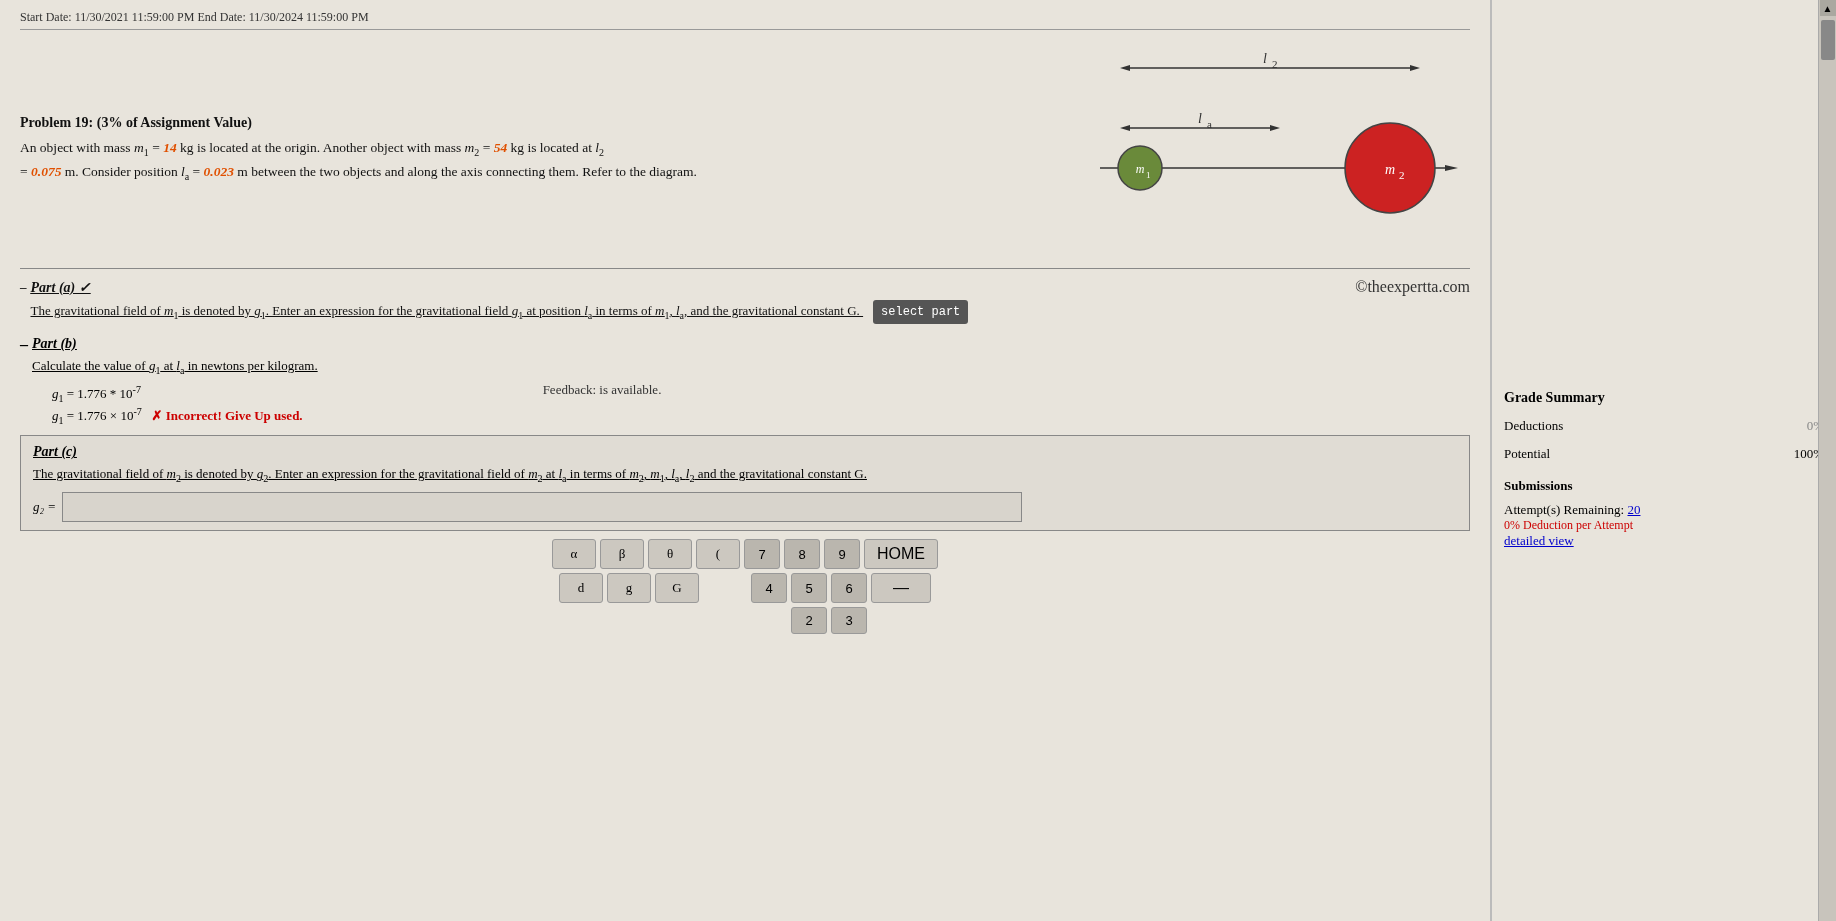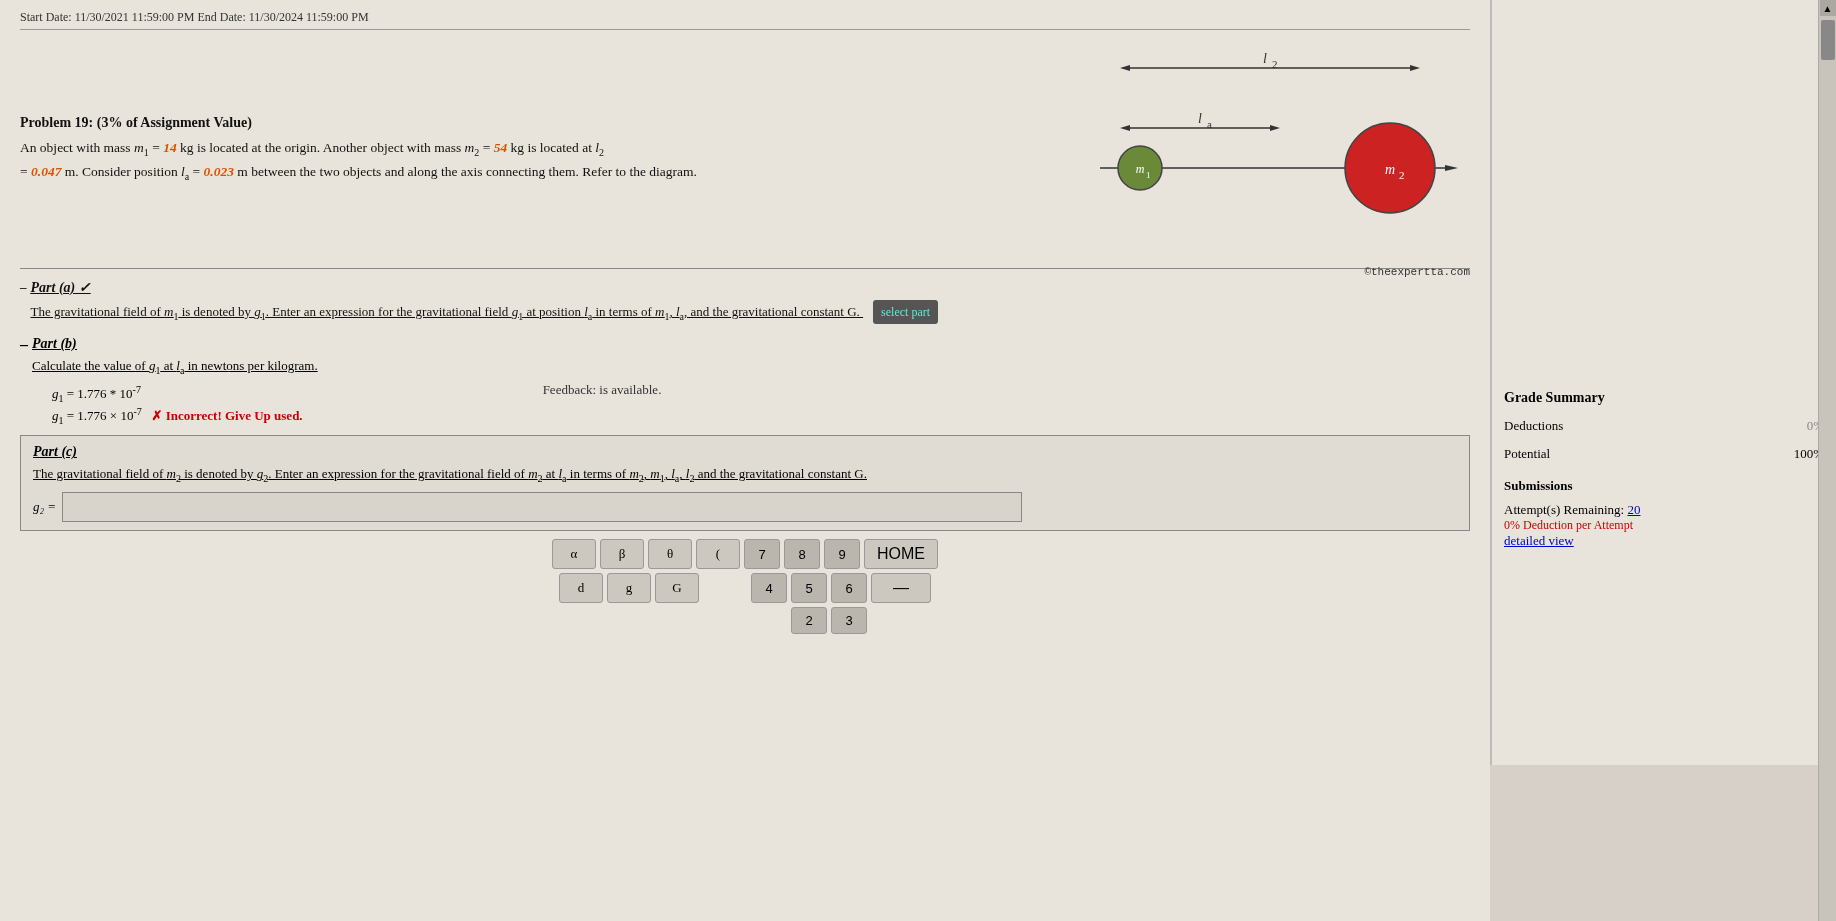--- a/index.html
+++ b/index.html
@@ -53,25 +53,24 @@
       height: 220px;
       position: relative;
       flex-shrink: 0;
       margin-left: 20px;
     }
     .diagram-svg {
       width: 100%;
       height: 100%;
     }
     .theexpertta {
-      font-size: 11px;
+      font-size: 16px;
       color: #333;
       text-align: right;
-      margin-top: 4px;
-      font-family: Liberation Mono, monospace;
+      margin-top: 16px;
     }
     .divider-line {
       border: none;
       border-top: 1px solid #888;
       margin: 10px 0;
     }
     .part-section {
       margin: 8px 0;
       font-size: 13px;
       color: #111;
@@ -104,26 +103,27 @@
       color: #cc0000;
       font-weight: bold;
     }
     .feedback-text {
       font-size: 13px;
       color: #333;
       margin-left: 40px;
     }
     .select-part-btn {
       background: #555;
-      color: #5eead4;
+      color: #ffffff;
       font-size: 12px;
       padding: 3px 8px;
       border-radius: 3px;
       display: inline-block;
       margin-left: 10px;
+      font-family: Liberation Mono, monospace;
     }
     .part-b-section {
       margin: 8px 0;
     }
     .part-c-box {
       border: 1px solid #888;
       padding: 8px 12px;
       margin: 8px 0;
       background: #e0dcd4;
       font-size: 13px;
@@ -182,21 +182,21 @@
       font-size: 16px;
       border-radius: 3px;
       min-width: 60px;
       text-align: center;
     }
     .side-panel {
       position: absolute;
       top: 0;
       right: 0;
       width: 346px;
-      height: 765px;
+      height: 921px;
       background: #e8e4dc;
       border-left: 2px solid #bbb;
       padding: 10px 12px;
     }
     .grade-summary {
       margin-top: 380px;
     }
     .grade-title {
       font-weight: bold;
       font-size: 14px;
@@ -275,21 +275,21 @@
 
   <div class="top-bar">
     <span>Start Date: 11/30/2021 11:59:00 PM  End Date: 11/30/2024 11:59:00 PM</span>
   </div>
 
   <div class="problem-section">
     <div class="problem-text">
       <div class="problem-title">Problem 19: (3% of Assignment Value)</div>
       <div style="margin-top:4px; font-size:13.5px; line-height:1.6;">
         An object with mass <span class="italic-math">m</span><sub>1</sub> = <span class="highlight-val">14</span> kg is located at the origin. Another object with mass <span class="italic-math">m</span><sub>2</sub> = <span class="highlight-val">54</span> kg is located at <span class="italic-math">l</span><sub>2</sub><br>
-        = <span class="highlight-val">0.047</span> m. Consider position <span class="italic-math">l</span><sub>a</sub> = <span class="highlight-val">0.023</span> m between the two objects and along the axis connecting them. Refer to the diagram.
+        = <span class="highlight-val">0.075</span> m. Consider position <span class="italic-math">l</span><sub>a</sub> = <span class="highlight-val">0.023</span> m between the two objects and along the axis connecting them. Refer to the diagram.
       </div>
     </div>
 
     <div class="diagram-area">
       <svg class="diagram-svg" viewBox="0 0 420 220">
 
         <line x1="80" y1="30" x2="360" y2="30" stroke="#333" stroke-width="1.5"></line>
         <polygon points="80,27 80,33 70,30" fill="#333"></polygon>
         <polygon points="360,27 360,33 370,30" fill="#333"></polygon>
         <text x="215" y="25" font-size="14" font-style="italic" text-anchor="middle" fill="#333">l</text>

